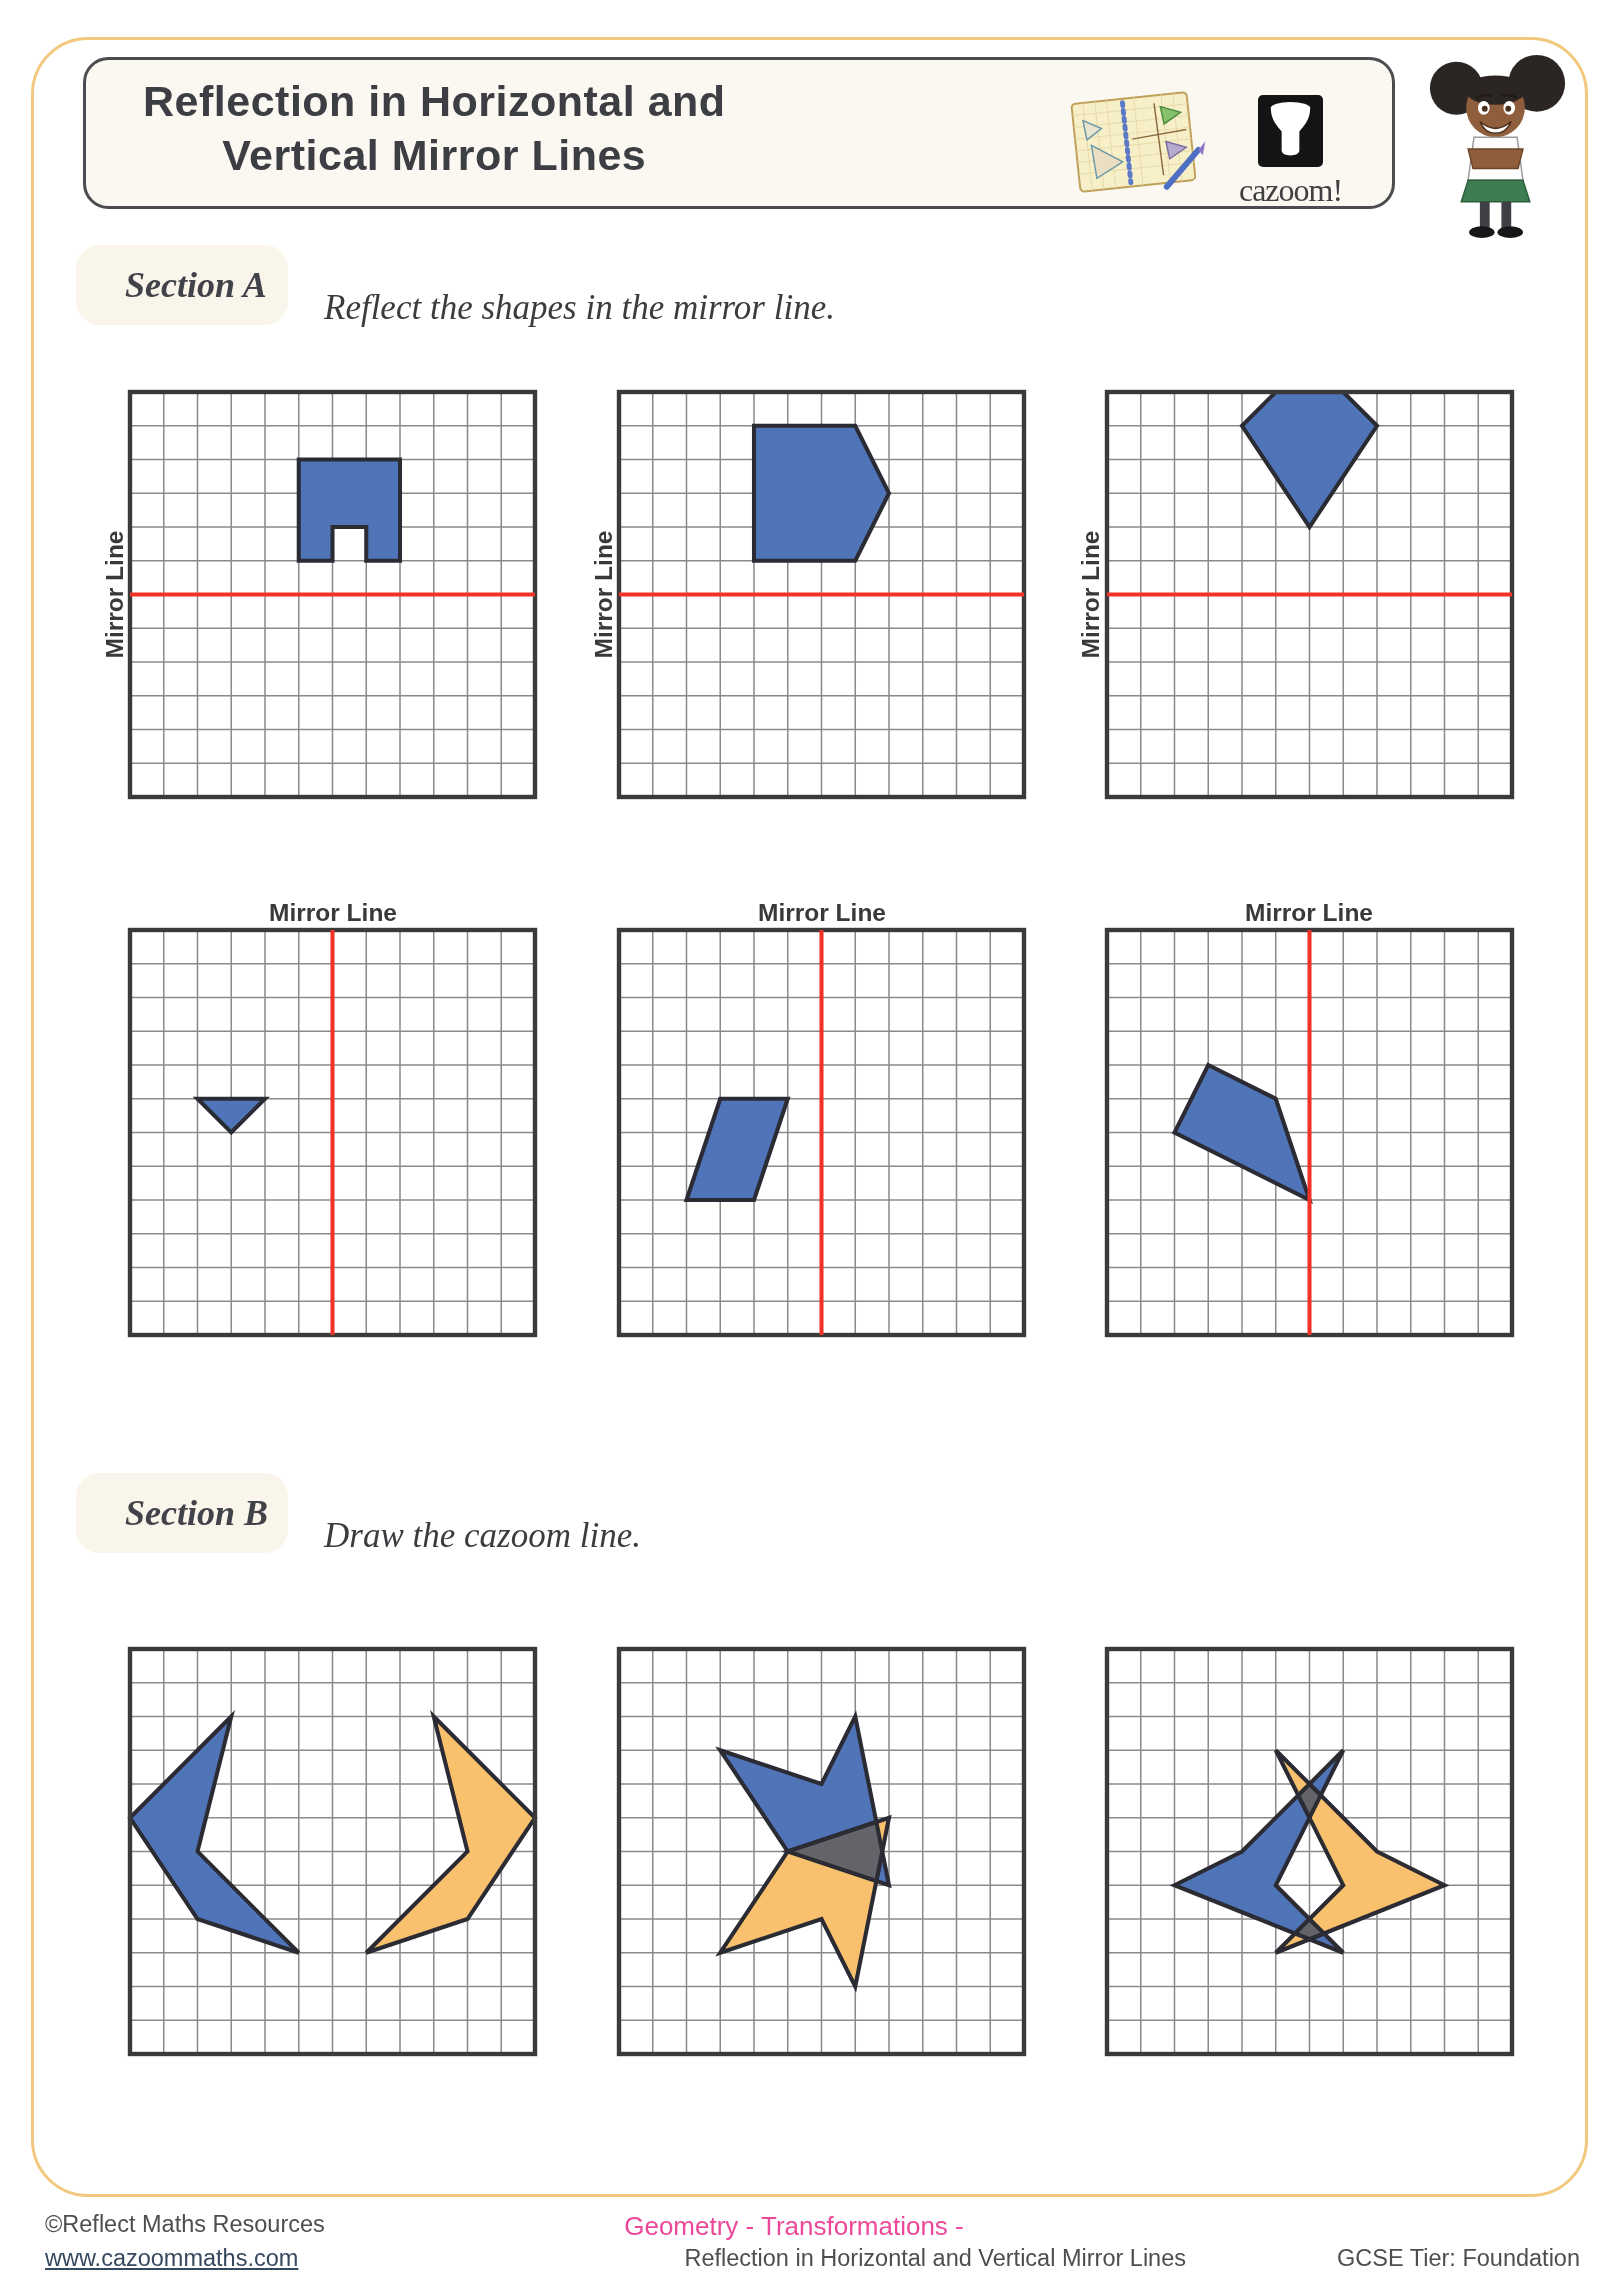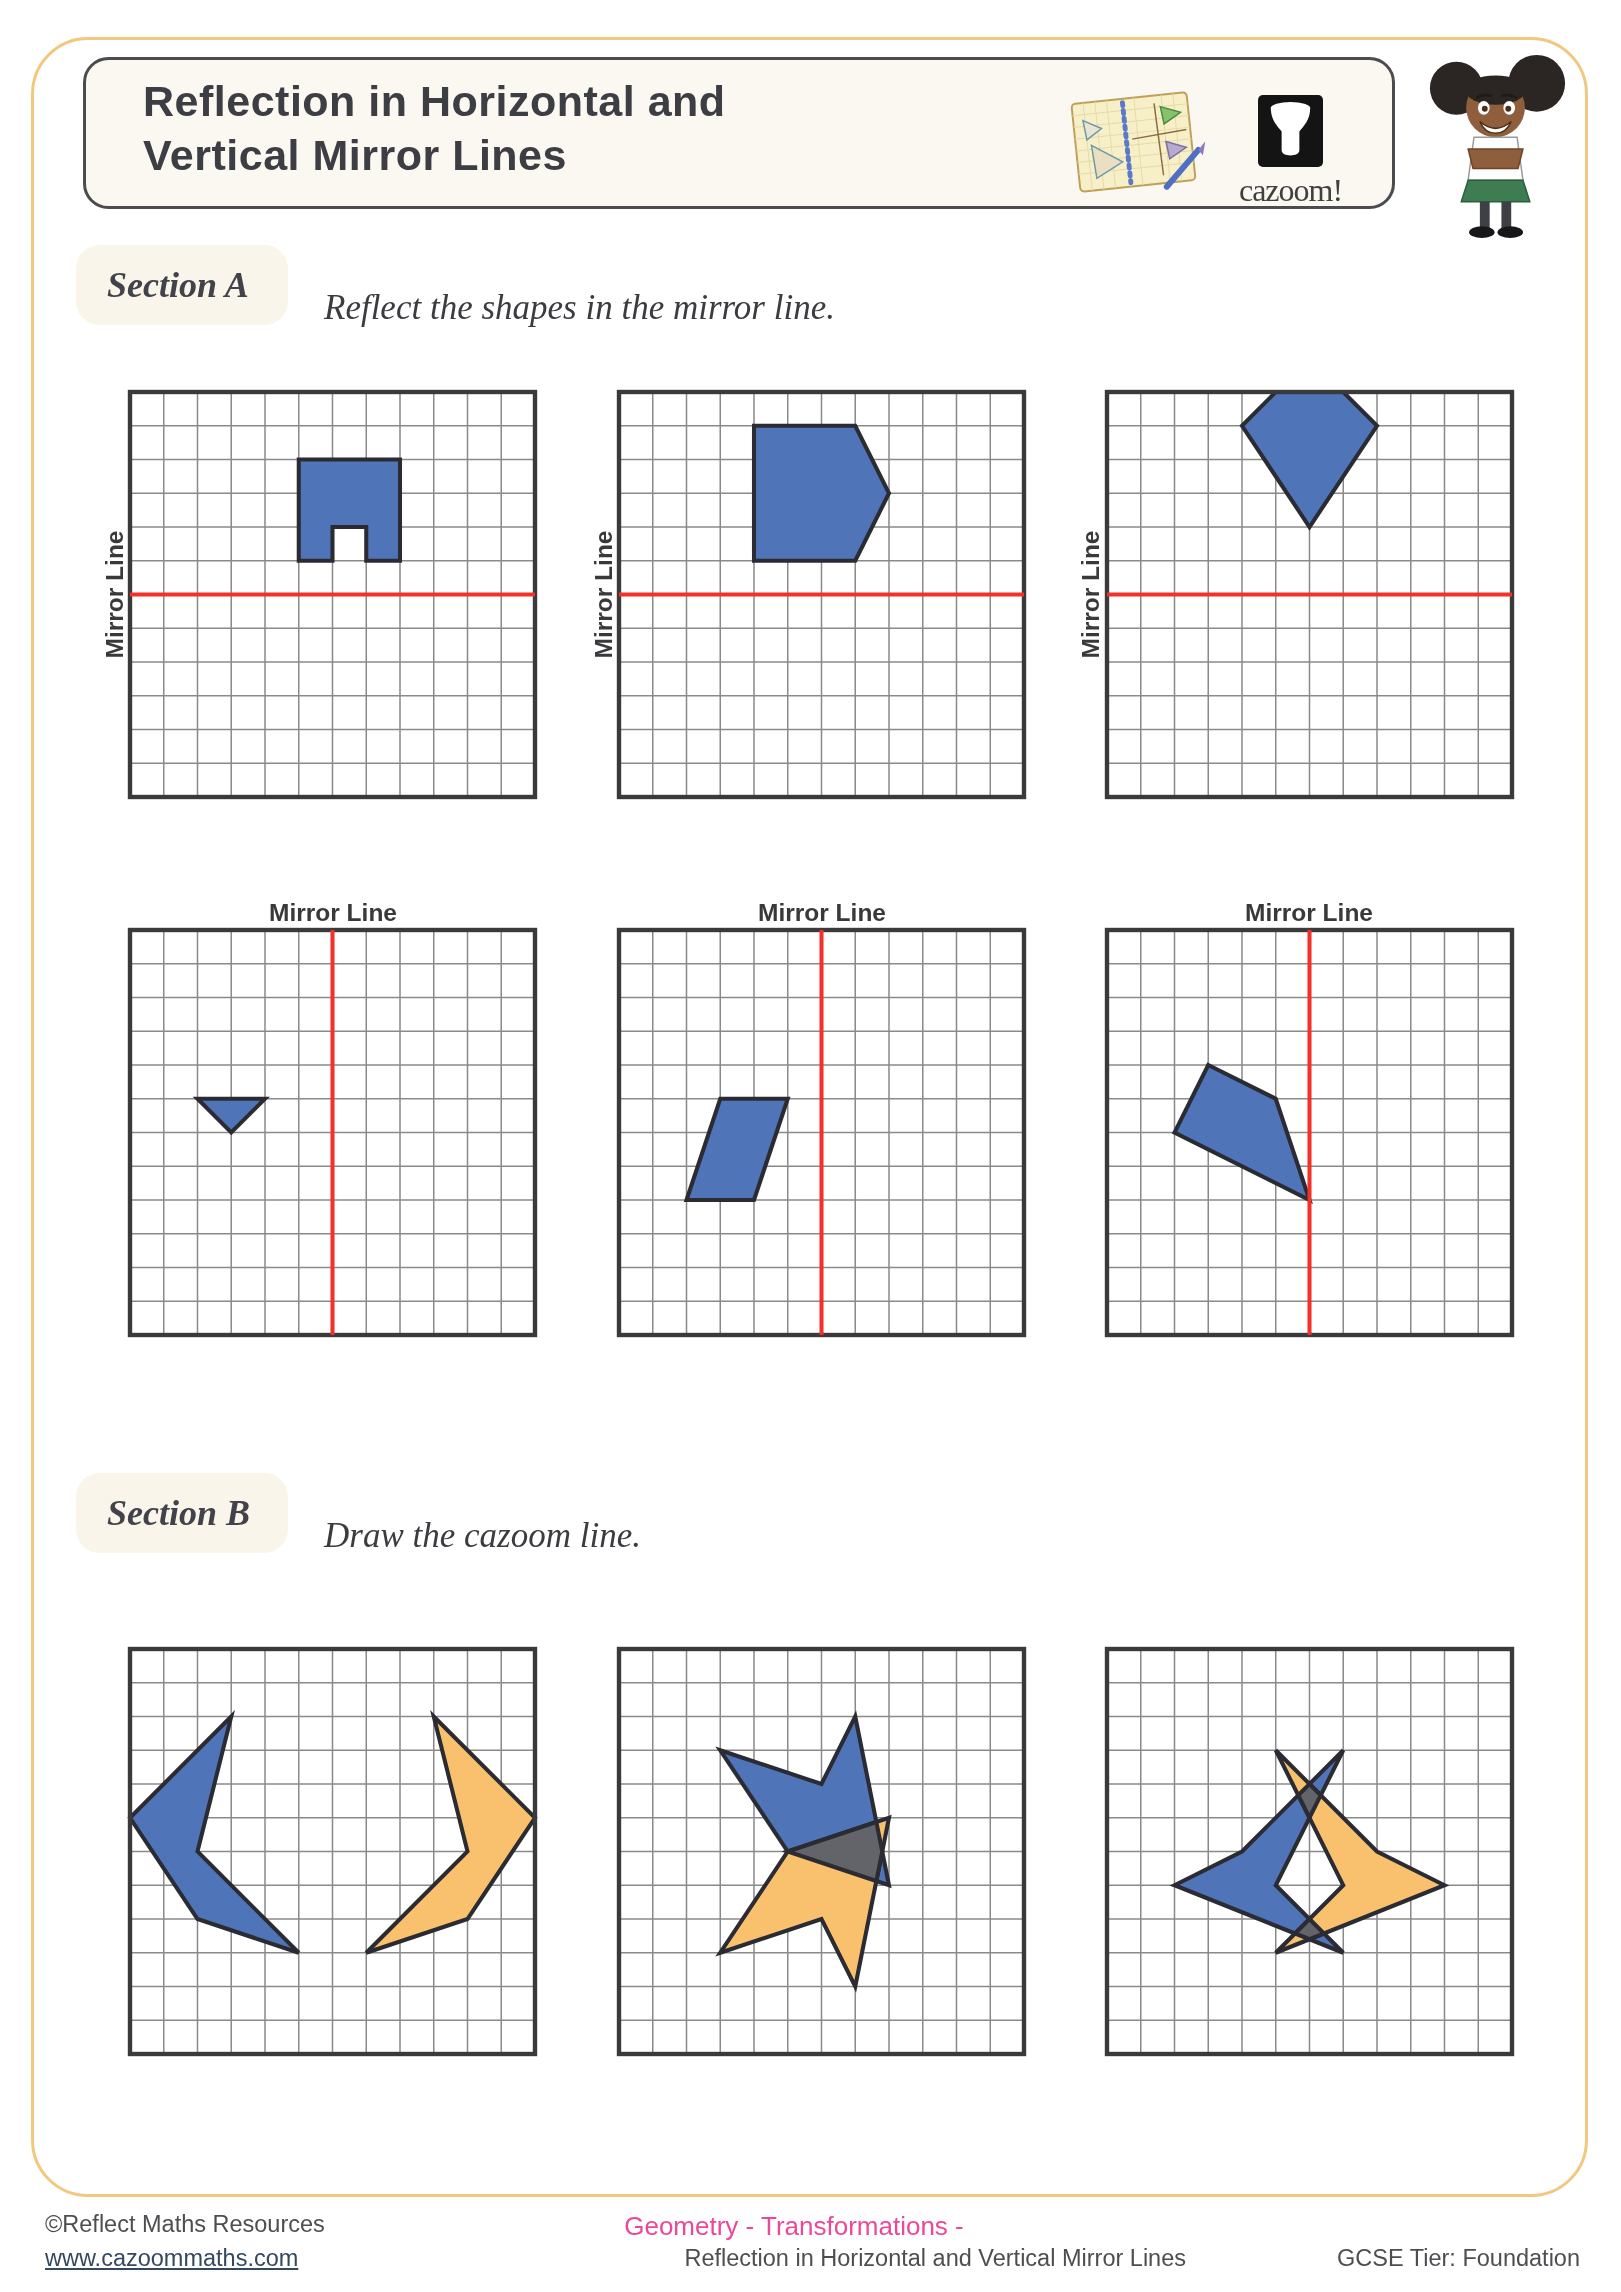--- a/index.html
+++ b/index.html
@@ -3,30 +3,30 @@
 <meta charset="utf-8">
 <style>
   html,body{margin:0;padding:0;background:#ffffff;}
   .page{position:relative;width:1621px;height:2293px;background:#ffffff;
         font-family:"Liberation Sans",sans-serif;overflow:hidden;}
   .frame{position:absolute;left:31px;top:37px;width:1551px;height:2154px;
          border:3.9px solid #f2c87e;border-radius:57px;}
   .header-box{position:absolute;left:83px;top:57px;width:1306px;height:146px;
               border:3.9px solid #4b4b50;border-radius:25.5px;background:#fbf8f1;}
   .title{position:absolute;left:57px;top:13.7px;font-size:43px;font-weight:bold;
-         line-height:54px;color:#3d3d44;letter-spacing:0.5px;}
+         line-height:54px;color:#3d3d44;letter-spacing:0.5px;text-align:center;}
   .notebook-icon{position:absolute;left:978px;top:25.5px;}
   .logo-box{position:absolute;left:1172px;top:35px;}
   .logo-text{position:absolute;left:1143px;top:112px;width:123px;text-align:center;
              font-family:"Liberation Serif",serif;font-weight:normal;font-size:32px;
              color:#404040;letter-spacing:-1px;}
   .girl{position:absolute;left:1419px;top:51px;}
   .section-chip{position:absolute;left:76px;width:212px;height:80px;background:#faf5ea;
                 border-radius:23.5px;display:flex;align-items:center;}
-  .section-chip span{padding-left:31px;font-family:"Liberation Serif",serif;
+  .section-chip span{padding-left:49px;font-family:"Liberation Serif",serif;
                      font-weight:bold;font-style:italic;font-size:36px;color:#42424a;}
   .instruction{position:absolute;left:324px;font-family:"Liberation Serif",serif;
                font-style:italic;font-size:35px;color:#3b3b40;}
   .mirror-label{position:absolute;width:294px;height:29px;line-height:29px;text-align:center;
                 font-weight:bold;font-size:24.5px;color:#39393c;}
   .mirror-label.vertical{transform:rotate(-90deg);}
   .panel{position:absolute;}
   .panel svg{display:block;overflow:visible;}
   .f-left{position:absolute;left:45px;top:2211px;font-size:23.5px;color:#4e4e52;}
   .f-link{position:absolute;left:45px;top:2245px;font-size:23.5px;color:#36485e;

